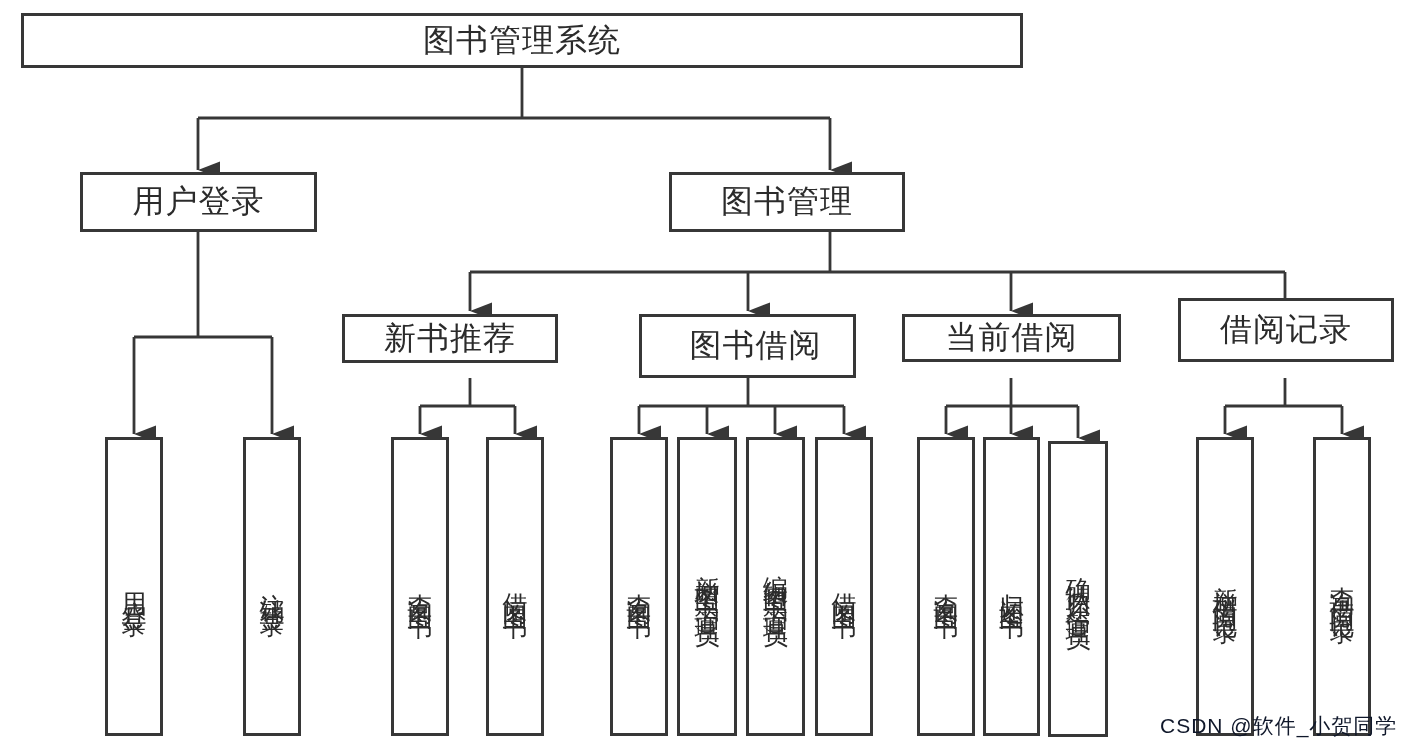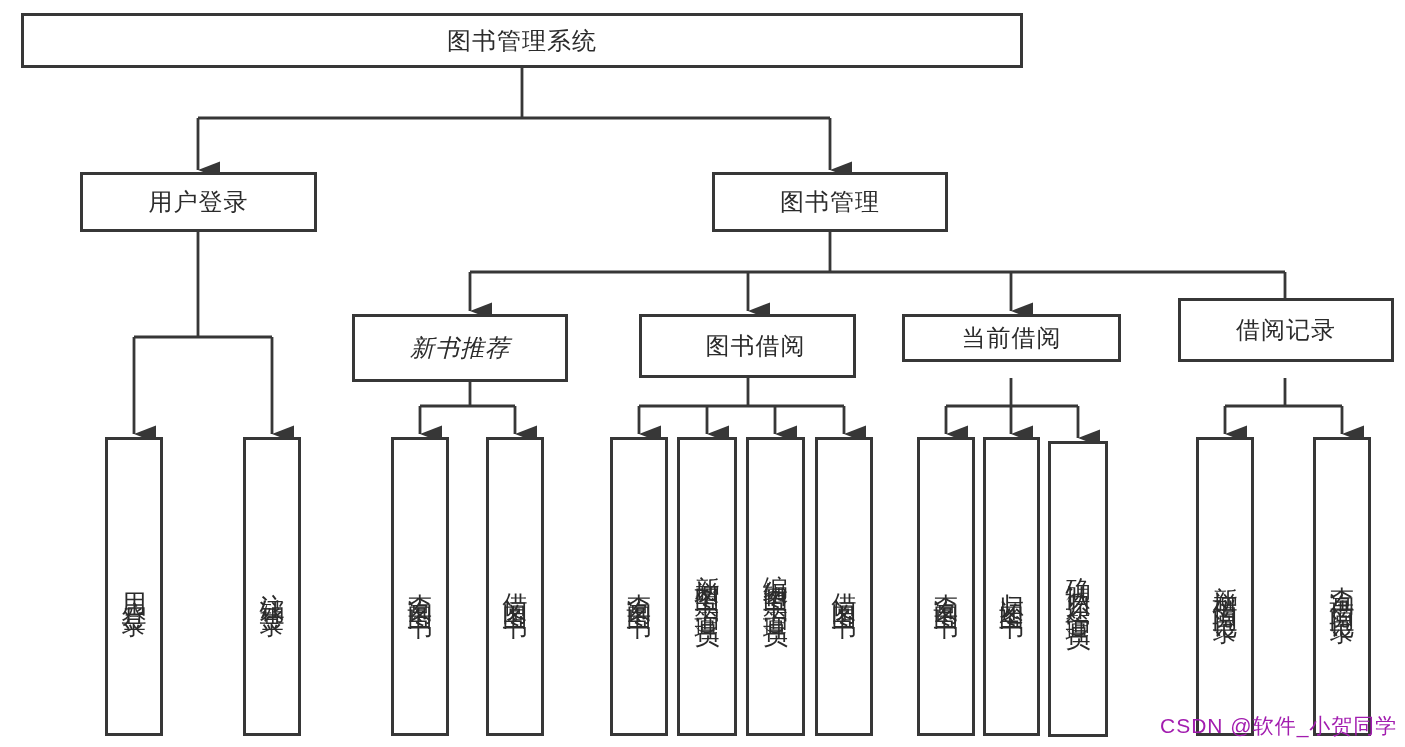--- a/index.html
+++ b/index.html
@@ -19,36 +19,36 @@
   }
   .node {
     position:absolute;
     background:#ffffff;
     border:3px solid #373737;
     box-sizing:border-box;
     display:flex; align-items:center; justify-content:center;
     color:#2b2b2b;
   }
   .hnode {
-    font-size:24px;
+    font-size:32px;
     letter-spacing:1px;
     white-space:nowrap;
   }
   .vnode {
     top:437px; height:299px; width:58px;
     writing-mode:vertical-rl;
     font-size:25px;
     letter-spacing:7px;
     line-height:1;
   }
   .watermark {
     position:absolute;
     left:1160px; top:712px;
     font-size:21px;
-    color:#a21caf;
+    color:#0f172a;
     letter-spacing:1px;
     white-space:nowrap;
   }
 </style>
 </head>
 <body>
 
 <div class="canvas">
 
   <svg class="wires" viewBox="0 0 1405 747" xmlns="http://www.w3.org/2000/svg">
@@ -92,25 +92,25 @@
     <line class="wire" x1="1342" y1="406" x2="1342" y2="434" marker-end="url(#arrow)"></line>
   </svg>
 
   <div class="node hnode" style="left:21px; top:13px; width:1002px; height:55px;">
     <span>图书管理系统</span>
   </div>
 
   <div class="node hnode" style="left:80px; top:172px; width:237px; height:60px;">
     <span>用户登录</span>
   </div>
-  <div class="node hnode" style="left:712px; top:172px; width:236px; height:60px;">
+  <div class="node hnode" style="left:669px; top:172px; width:236px; height:60px;">
     <span>图书管理</span>
   </div>
 
-  <div class="node hnode" style="left:352px; top:314px; width:216px; height:68px;font-style:italic;">
+  <div class="node hnode" style="left:342px; top:314px; width:216px; height:49px;">
     <span>新书推荐</span>
   </div>
   <div class="node hnode" style="left:639px; top:314px; width:217px; height:64px;padding-left:16px;">
     <span>图书借阅</span>
   </div>
   <div class="node hnode" style="left:902px; top:314px; width:219px; height:48px;">
     <span>当前借阅</span>
   </div>
   <div class="node hnode" style="left:1178px; top:298px; width:216px; height:64px;">
     <span>借阅记录</span>

